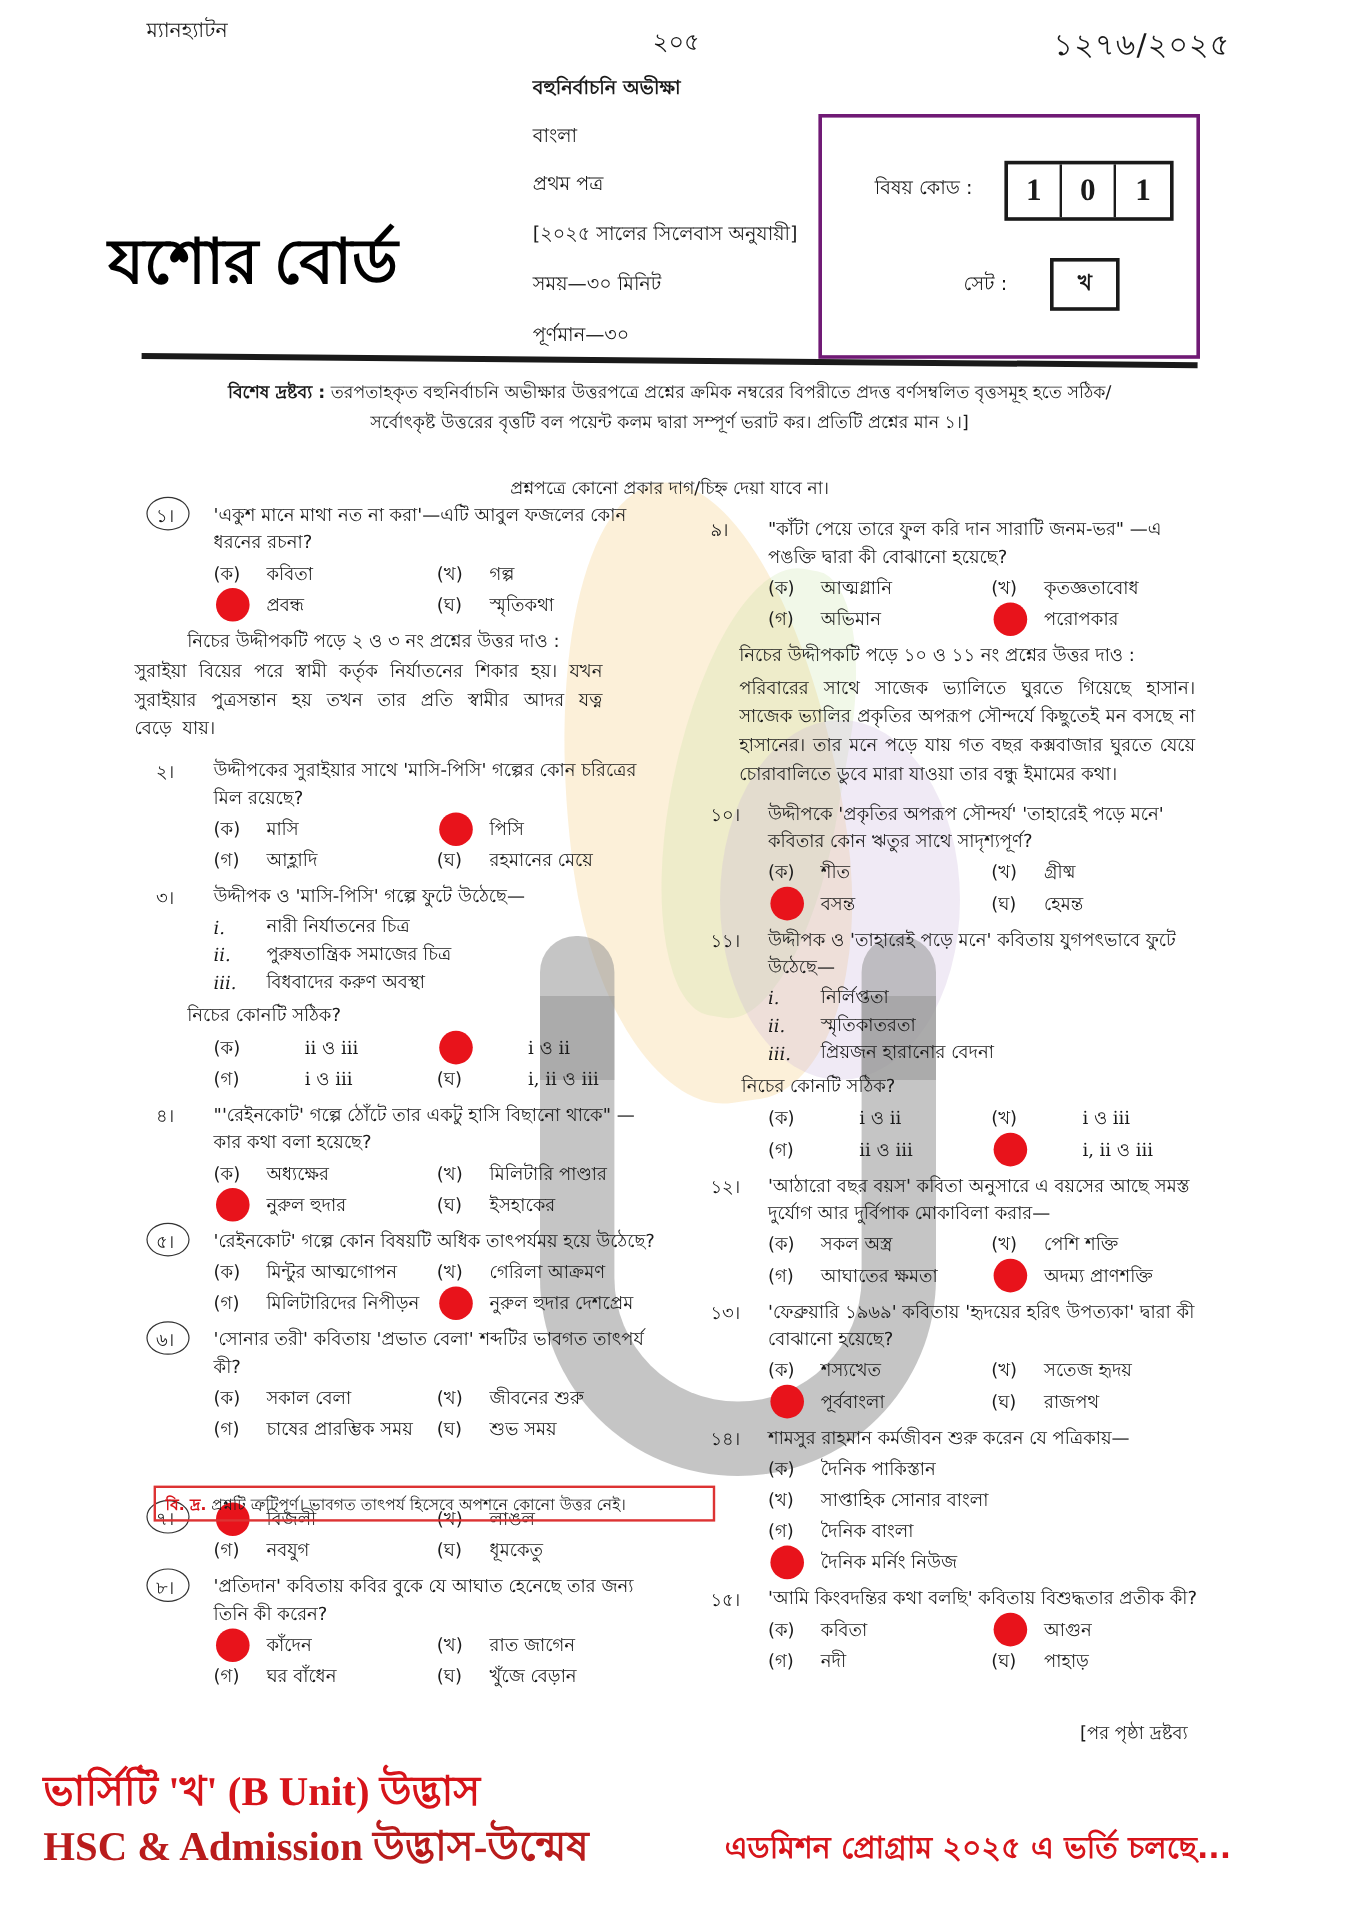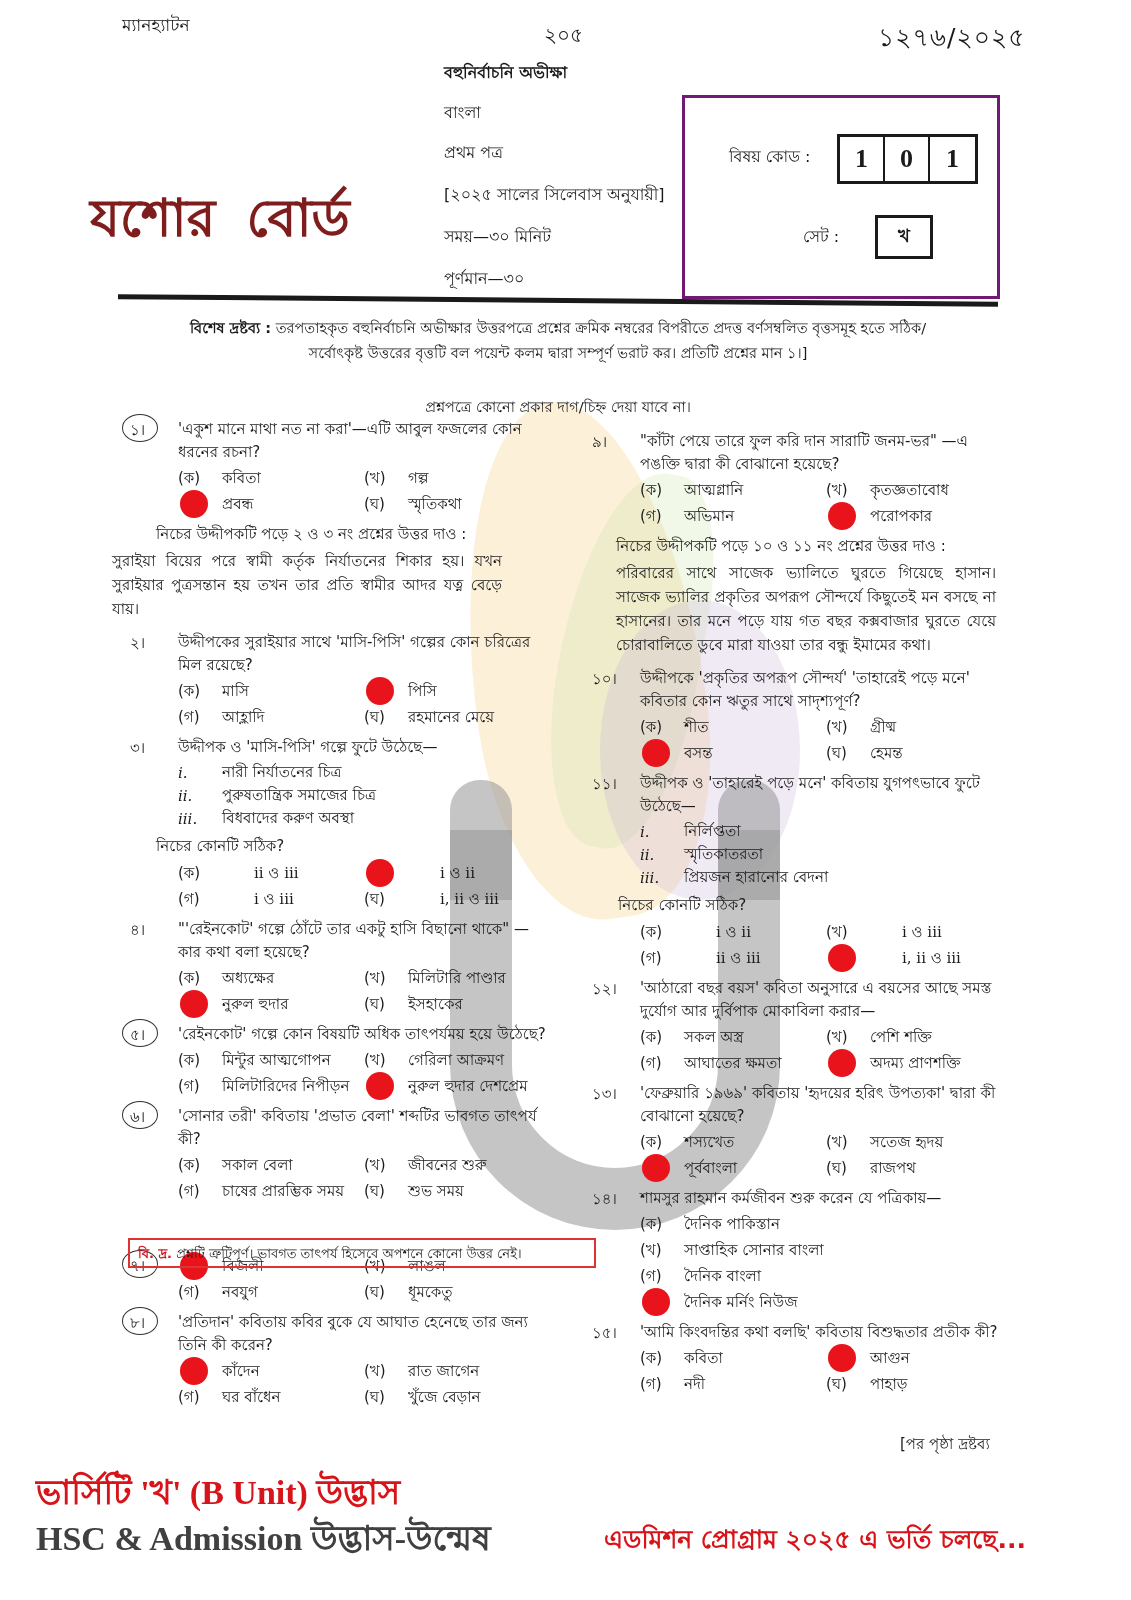--- a/index.html
+++ b/index.html
@@ -16,21 +16,21 @@
   .wm-u { left: 450px; top: 830px; width: 330px; height: 400px; border: 62px solid rgba(150,150,150,0.55); border-top: none; border-radius: 0 0 170px 170px; }
   .wm-u-left { left: 450px; top: 780px; width: 62px; height: 120px; background: rgba(150,150,150,0.55); border-radius: 30px 30px 0 0; }
   .wm-u-right { left: 718px; top: 780px; width: 62px; height: 120px; background: rgba(150,150,150,0.55); border-radius: 30px 30px 0 0; }
 
   .content { position: relative; z-index: 1; }
 
   .hdr-left { left: 122px; top: 12px; font-size: 17px; }
   .hdr-page { left: 544px; top: 20px; font-size: 20px; }
   .hdr-code { left: 878px; top: 18px; font-size: 25px; letter-spacing: 1px; }
 
-  .board-title { left: 90px; top: 178px; font-size: 52px; font-weight: bold; color: #7f1d1d; font-family: Liberation Mono, monospace; }
+  .board-title { left: 90px; top: 178px; font-size: 52px; font-weight: bold; color: #000000; font-family: Liberation Serif, serif; }
 
   .meta { left: 444px; font-size: 16px; }
 
   .code-box { left: 682px; top: 95px; width: 318px; height: 204px; border: 3px solid #701a75; }
   .code-label { position: absolute; left: 44px; top: 46px; font-size: 16px; }
   .code-cells { position: absolute; left: 152px; top: 36px; display: flex; border: 3px solid #1a1a1a; }
   .code-cell { width: 45px; height: 44px; display: flex; align-items: center; justify-content: center; font-family: "Liberation Serif", serif; font-size: 26px; font-weight: bold; border-right: 2px solid #1a1a1a; }
   .code-cell:last-child { border-right: none; }
   .set-label { position: absolute; left: 118px; top: 126px; font-size: 16px; }
   .set-box { position: absolute; left: 190px; top: 117px; width: 58px; height: 44px; border: 3px solid #1a1a1a; display: flex; align-items: center; justify-content: center; font-size: 18px; font-weight: bold; }
@@ -63,21 +63,21 @@
   .stim-head { margin: 4px 0 4px -18px; line-height: 22px; }
   .stim-body { margin: 0 0 10px -18px; line-height: 24px; text-align: justify; width: 390px; }
   .col-right .stim-body { width: 380px; }
 
   .errata { left: 128px; top: 1238px; width: 468px; height: 30px; border: 2px solid #d33; padding: 4px 8px; font-size: 13px; white-space: nowrap; overflow: hidden; }
   .errata-tag { color: #d7141a; font-weight: bold; }
 
   .next-page { left: 900px; top: 1432px; font-size: 15px; }
 
   .promo1 { left: 36px; top: 1466px; font-size: 34px; font-weight: bold; color: #d7141a; font-family: "Liberation Serif", serif; }
-  .promo2 { left: 36px; top: 1512px; font-size: 34px; font-weight: bold; color: #404040; font-family: "Liberation Serif", serif; }
+  .promo2 { left: 36px; top: 1512px; font-size: 34px; font-weight: bold; color: #b91c1c; font-family: "Liberation Serif", serif; }
   .promo3 { left: 604px; top: 1520px; font-size: 25px; color: #d7141a; font-weight: bold; }
 </style>
 </head>
 <body>
 
 <div class="wm wm-flame1"></div>
 <div class="wm wm-flame2"></div>
 <div class="wm wm-flame3"></div>
 <div class="wm wm-u"></div>
 <div class="wm wm-u-left"></div>
@@ -135,21 +135,21 @@
             <span>প্রবন্ধ</span>
           </div>
         <div class="opt">
             <span class="opt-mark">(ঘ)</span>
             <span>স্মৃতিকথা</span>
           </div>
       </div>
     </div>
 
     <div class="stim-head" style="margin-left:26px;">নিচের উদ্দীপকটি পড়ে ২ ও ৩ নং প্রশ্নের উত্তর দাও :</div>
-    <div class="stim-body" style="">সুরাইয়া বিয়ের পরে স্বামী কর্তৃক নির্যাতনের শিকার হয়। যখন সুরাইয়ার পুত্রসন্তান হয় তখন তার প্রতি স্বামীর আদর যত্ন বেড়ে যায়।</div>
+    <div class="stim-body" style="font-family:Liberation Mono, monospace;">সুরাইয়া বিয়ের পরে স্বামী কর্তৃক নির্যাতনের শিকার হয়। যখন সুরাইয়ার পুত্রসন্তান হয় তখন তার প্রতি স্বামীর আদর যত্ন বেড়ে যায়।</div>
 
     <div class="q">
       <span class="q-num">২।</span>
       <div class="q-text">উদ্দীপকের সুরাইয়ার সাথে 'মাসি-পিসি' গল্পের কোন চরিত্রের মিল রয়েছে?</div>
       <div class="opts">
         <div class="opt">
             <span class="opt-mark">(ক)</span>
             <span>মাসি</span>
           </div>
         <div class="opt">

